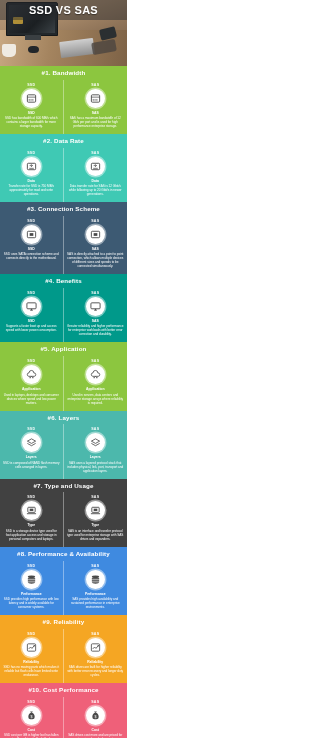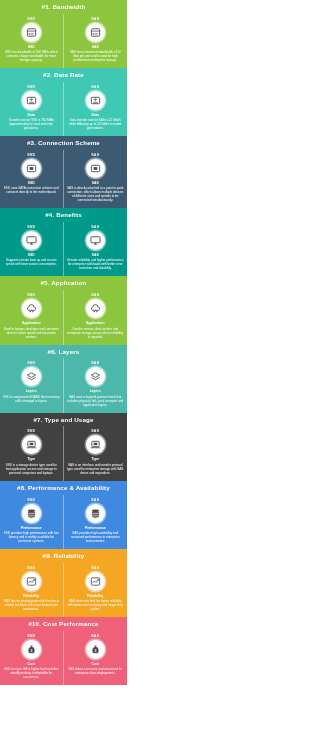--- a/index.html
+++ b/index.html
@@ -102,20 +102,34 @@
   .body-text {
     font-size:3.1px; color:#ffffff; line-height:1.3;
     letter-spacing:-.02px; word-break:break-word;
   }
 </style>
 </head>
 <body>
 
 <div class="infographic">
 
+  <div class="hero">
+    <div class="hero-desk"></div>
+    <div class="hero-monitor">
+      <div class="hero-screen"></div>
+    </div>
+    <div class="hero-lap"></div>
+    <div class="hero-phone"></div>
+    <div class="hero-pad"></div>
+    <div class="hero-cup"></div>
+    <div class="hero-mouse"></div>
+    <div class="hero-title-bar">
+      <div class="hero-title">SSD VS SAS</div>
+    </div>
+  </div>
 
   <div id="sections-host">
       <div class="section" style="background:#8cc63f">
         <div class="sec-header">#1. Bandwidth</div>
         <div class="cols">
           <div class="col left">
             <div class="col-tag">SSD</div>
             <div class="icon-circle">
               <svg width="11" height="11" viewBox="0 0 24 24">
                 <rect x="3" y="4" width="18" height="16" rx="2" fill="none" stroke="#4a4a4a" stroke-width="2"></rect>

